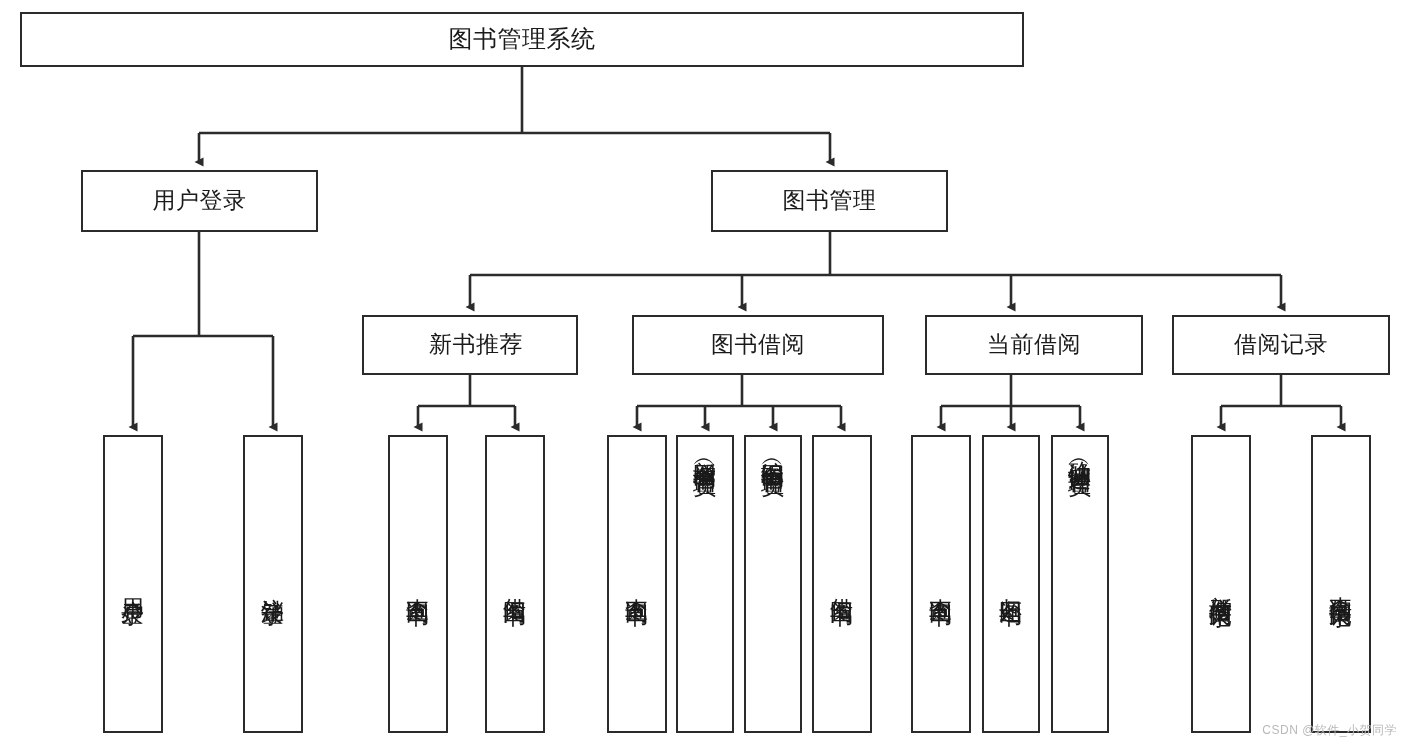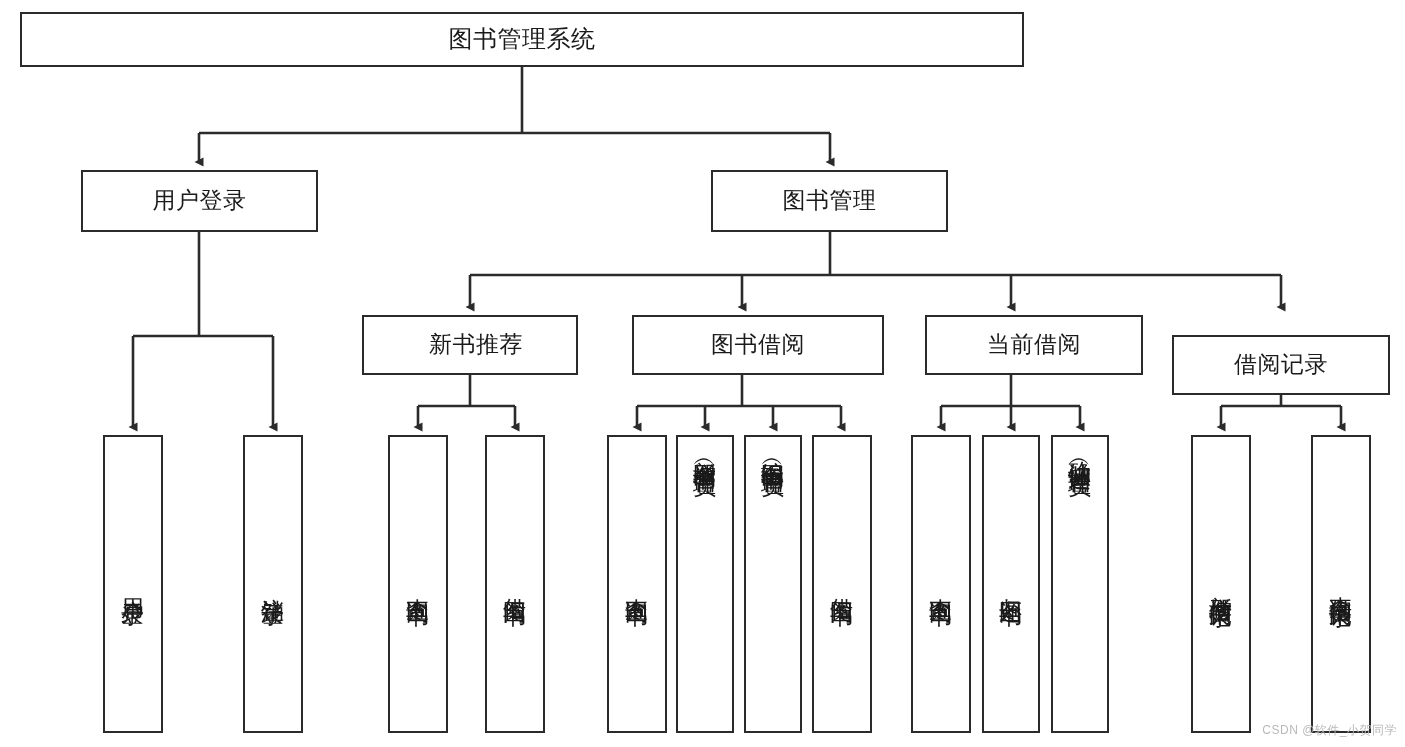--- a/index.html
+++ b/index.html
@@ -145,21 +145,21 @@
 
   <div class="node horiz" style="left:362px; top:315px; width:216px; height:60px;padding-left:12px;">
     <span class="label">新书推荐</span>
   </div>
   <div class="node horiz" style="left:632px; top:315px; width:252px; height:60px;">
     <span class="label">图书借阅</span>
   </div>
   <div class="node horiz" style="left:902px; top:315px; width:218px; height:60px;margin-left:23px;">
     <span class="label">当前借阅</span>
   </div>
-  <div class="node horiz" style="left:1172px; top:315px; width:218px; height:60px;margin-top:20px;">
+  <div class="node horiz" style="left:1172px; top:315px; width:218px; height:60px;">
     <span class="label">借阅记录</span>
   </div>
 
   <div class="node vert centered" style="left:103px; top:435px; width:60px; height:298px;">
     <span class="label">用户登录</span>
   </div>
   <div class="node vert centered" style="left:243px; top:435px; width:60px; height:298px;">
     <span class="label">注销登录</span>
   </div>
 

